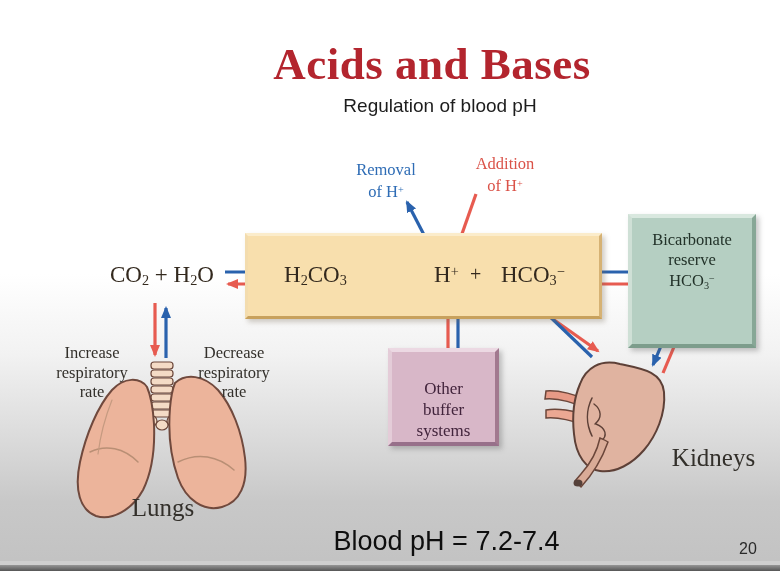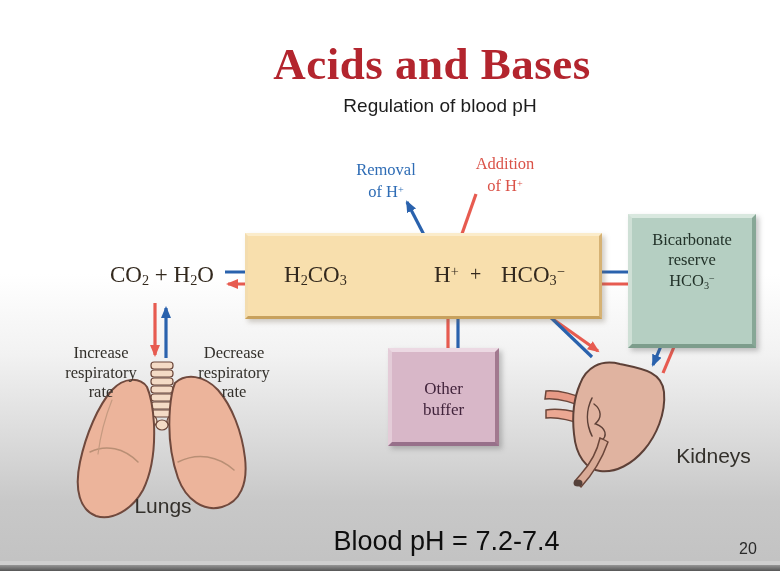--- a/index.html
+++ b/index.html
@@ -45,21 +45,21 @@
     font-size:16.5px; line-height:19.5px; color:#223229;
   }
   .pinkbox {
     left:388px; top:348px; width:111px; height:98px;
     background:#d8b7c8;
     border:4px solid; border-color:#ecd9e3 #a2798f #97708a #e4ccd8;
     box-shadow:3px 3px 5px rgba(90,90,90,0.35);
     text-align:center; padding-top:26px;
     font-size:17px; line-height:21px; color:#42243c;
   }
-  .organ-lbl { font-family:Liberation Sans, sans-serif; font-size:21px; color:#33302b; text-align:center; }
+  .organ-lbl { font-family:Liberation Serif, serif; font-size:25px; color:#33302b; text-align:center; }
   .footer-text {
     left:0; right:0; top:526px; padding-left:113px; text-align:center;
     font-family:"Liberation Sans", sans-serif; font-size:27px; color:#0e0e0e;
   }
   .page-num { left:739px; top:540px; font-size:16px; color:#2a2a2a; font-family:Liberation Sans, sans-serif; }
   .footer-line { left:0; right:0; top:561px; height:4px; background:#cfcfcf; }
   .footer-bar  { left:0; right:0; top:565px; height:6px; background:linear-gradient(#969696,#555555); }
   svg.overlay { position:absolute; left:0; top:0; width:780px; height:571px; }
 </style>
 </head>
@@ -166,23 +166,24 @@
 
   <div class="abs greenbox">
     <div>Bicarbonate</div>
     <div>reserve</div>
     <div><span>HCO</span><span class="sub">3</span><span class="sup">−</span></div>
   </div>
 
   <div class="abs pinkbox">
     <div>Other</div>
     <div>buffer</div>
-  </div>
-
-  <div class="abs lbl" style="left:52px; top:343px; width:98px;">
+    <div>systems</div>
+  </div>
+
+  <div class="abs lbl" style="left:43px; top:343px; width:98px;">
     <div>Increase</div>
     <div>respiratory</div>
     <div>rate</div>
   </div>
   <div class="abs lbl" style="left:185px; top:343px; width:98px;">
     <div>Decrease</div>
     <div>respiratory</div>
     <div>rate</div>
   </div>
 

